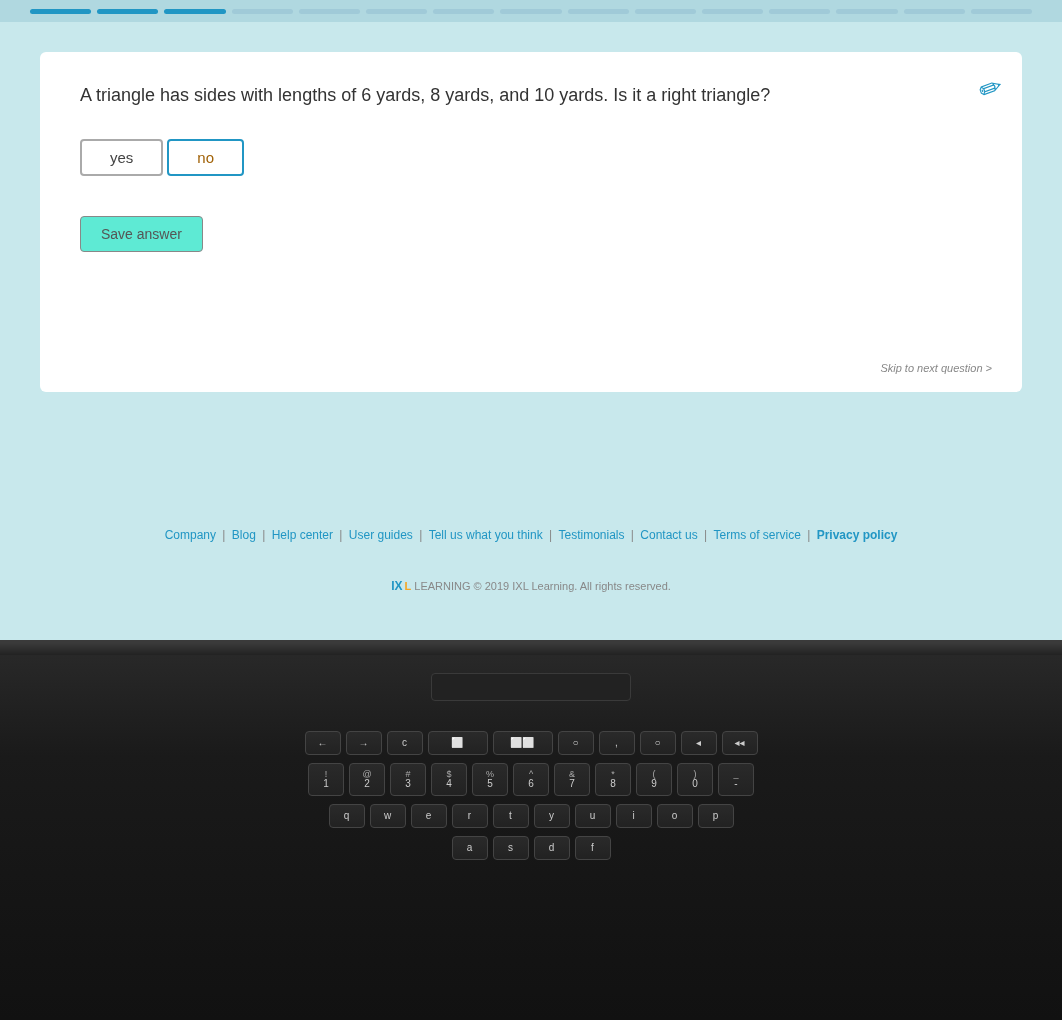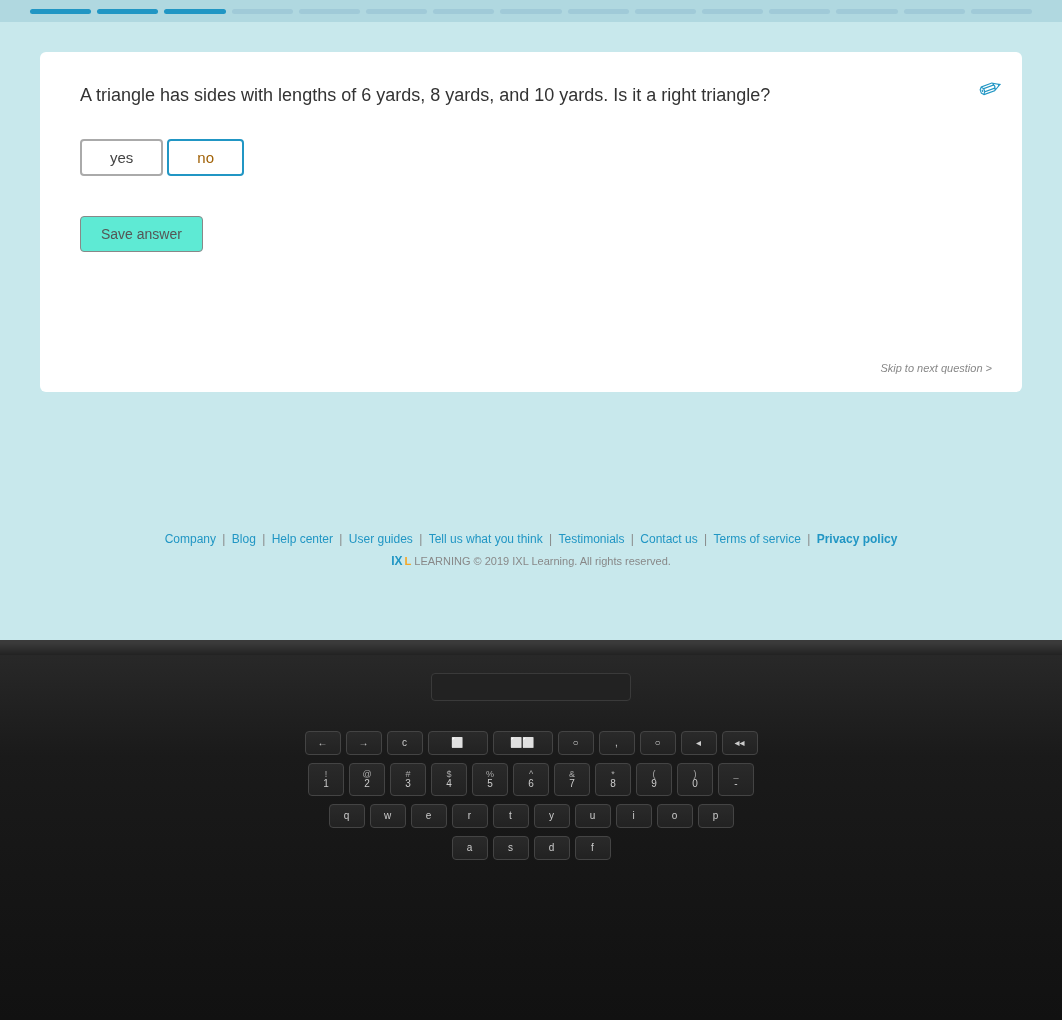--- a/index.html
+++ b/index.html
@@ -116,21 +116,21 @@
       right: 30px;
       font-size: 11px;
       color: #888;
       font-style: italic;
       cursor: pointer;
     }
 
     
     .footer-area {
       position: absolute;
-      bottom: 72px;
+      bottom: 47px;
       width: 100%;
       text-align: center;
     }
 
     .footer-links {
       font-size: 12px;
       color: #2196c4;
       margin-bottom: 8px;
     }
 
@@ -152,20 +152,21 @@
     .footer-brand {
       font-size: 11px;
       color: #888;
     }
 
     .ixl-logo {
       display: inline-flex;
       align-items: center;
       gap: 2px;
       font-size: 11px;
+      margin-top: 29px;
     }
 
     .ixl-logo .ixl-text {
       color: #2196c4;
       font-weight: bold;
       font-size: 12px;
     }
 
     .ixl-logo .ixl-orange {
       color: #f5a623;

